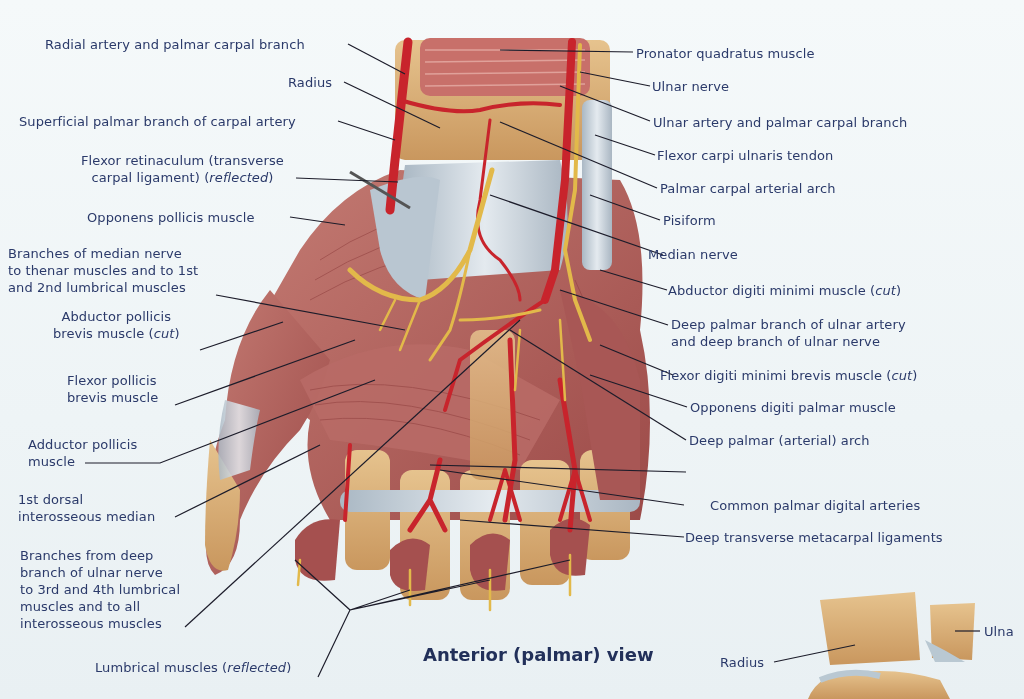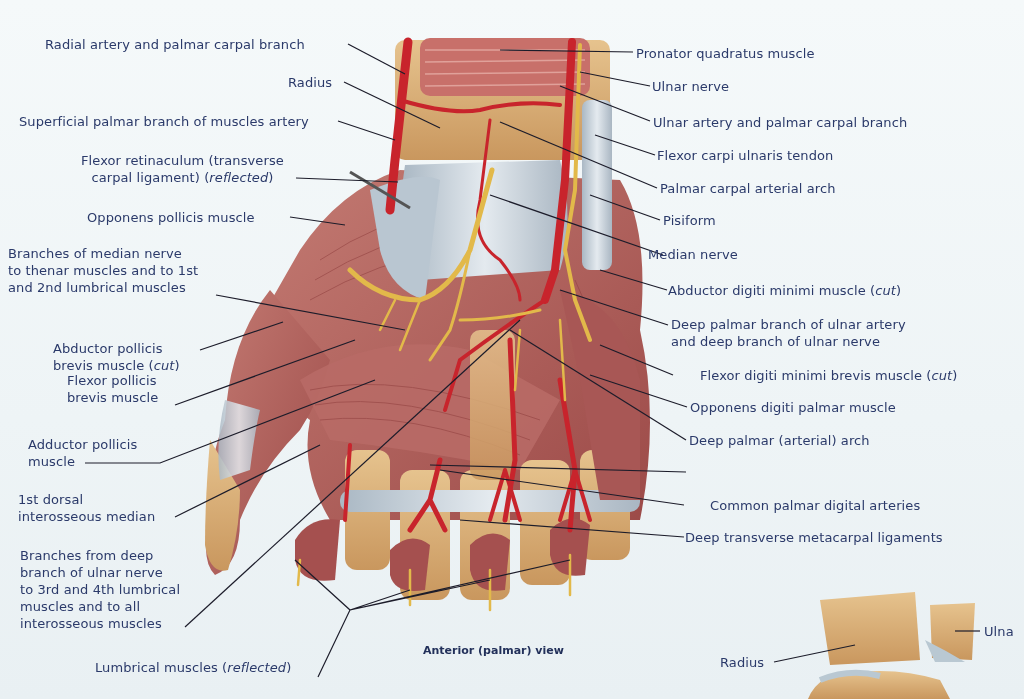--- a/index.html
+++ b/index.html
@@ -11,21 +11,21 @@
   }
   .page { position: absolute; inset: 0; background: linear-gradient(180deg,#f5f9fa 0%, #eef4f6 60%, #e9f0f3 100%); }
   .illus { position: absolute; left: 0; top: 0; width: 1024px; height: 699px; }
   .lbl {
     position: absolute; color: #2b3a6a; font-size: 13px; line-height: 17px;
     white-space: nowrap; letter-spacing: 0.1px;
   }
   .lbl.r { text-align: right; }
   .lbl i { font-style: italic; }
   .caption {
-    position: absolute; left: 423px; top: 644px; font-size: 11px; font-weight: bold;
+    position: absolute; left: 423px; top: 644px; font-size: 18px; font-weight: bold;
     color: #22305a;
   }
 </style>
 </head>
 <body>
 
 <div class="page">
 
   <svg class="illus" viewBox="0 0 1024 699">
     <defs>
@@ -161,32 +161,32 @@
       <path d="M925 640 Q945 650 965 662 L935 662 Z" fill="#b9c8d2"></path>
       <path d="M808 699 Q820 670 860 672 Q900 668 940 680 L950 699 Z" fill="url(#bone)"></path>
       <path d="M820 680 Q850 668 880 676" stroke="#b9c8d2" stroke-width="6" fill="none"></path>
       <path d="M774 662 L855 645" stroke="#1c1c2a" stroke-width="1.2"></path>
       <path d="M955 631 L980 631" stroke="#1c1c2a" stroke-width="1.2"></path>
     </g>
   </svg>
 
   <div class="lbl r" style="left:45px; top:36px;"><span>Radial artery and palmar carpal branch</span></div>
   <div class="lbl r" style="left:288px; top:74px;"><span>Radius</span></div>
-  <div class="lbl r" style="left:19px; top:113px;"><span>Superficial palmar branch of muscles artery</span></div>
+  <div class="lbl r" style="left:19px; top:113px;"><span>Superficial palmar branch of carpal artery</span></div>
   <div class="lbl" style="left:81px; top:152px;text-align:center;">
     <div>Flexor retinaculum (transverse</div>
     <div><span>carpal ligament) (</span><i>reflected</i><span>)</span></div>
   </div>
   <div class="lbl" style="left:87px; top:209px;"><span>Opponens pollicis muscle</span></div>
   <div class="lbl" style="left:8px; top:245px;">
     <div>Branches of median nerve</div>
     <div>to thenar muscles and to 1st</div>
     <div>and 2nd lumbrical muscles</div>
   </div>
-  <div class="lbl" style="left:53px; top:340px;">
+  <div class="lbl" style="left:53px; top:308px;text-align:center;">
     <div>Abductor pollicis</div>
     <div><span>brevis muscle (</span><i>cut</i><span>)</span></div>
   </div>
   <div class="lbl" style="left:67px; top:372px;">
     <div>Flexor pollicis</div>
     <div>brevis muscle</div>
   </div>
   <div class="lbl" style="left:28px; top:436px;">
     <div>Adductor pollicis</div>
     <div>muscle</div>
@@ -213,21 +213,21 @@
   <div class="lbl" style="left:660px; top:180px;"><span>Palmar carpal arterial arch</span></div>
   <div class="lbl" style="left:663px; top:212px;"><span>Pisiform</span></div>
   <div class="lbl" style="left:648px; top:246px;"><span>Median nerve</span></div>
   <div class="lbl" style="left:668px; top:282px;">
     <span>Abductor digiti minimi muscle (</span><i>cut</i><span>)</span>
   </div>
   <div class="lbl" style="left:671px; top:316px;">
     <div>Deep palmar branch of ulnar artery</div>
     <div>and deep branch of ulnar nerve</div>
   </div>
-  <div class="lbl" style="left:700px; top:367px;">
+  <div class="lbl" style="left:660px; top:367px;">
     <span>Flexor digiti minimi brevis muscle (</span><i>cut</i><span>)</span>
   </div>
   <div class="lbl" style="left:690px; top:399px;"><span>Opponens digiti palmar muscle</span></div>
   <div class="lbl" style="left:689px; top:432px;"><span>Deep palmar (arterial) arch</span></div>
   <div class="lbl" style="left:710px; top:497px;"><span>Common palmar digital arteries</span></div>
   <div class="lbl" style="left:685px; top:529px;"><span>Deep transverse metacarpal ligaments</span></div>
 
   <div class="caption">Anterior (palmar) view</div>
 
   <div class="lbl" style="left:720px; top:654px;">Radius</div>

